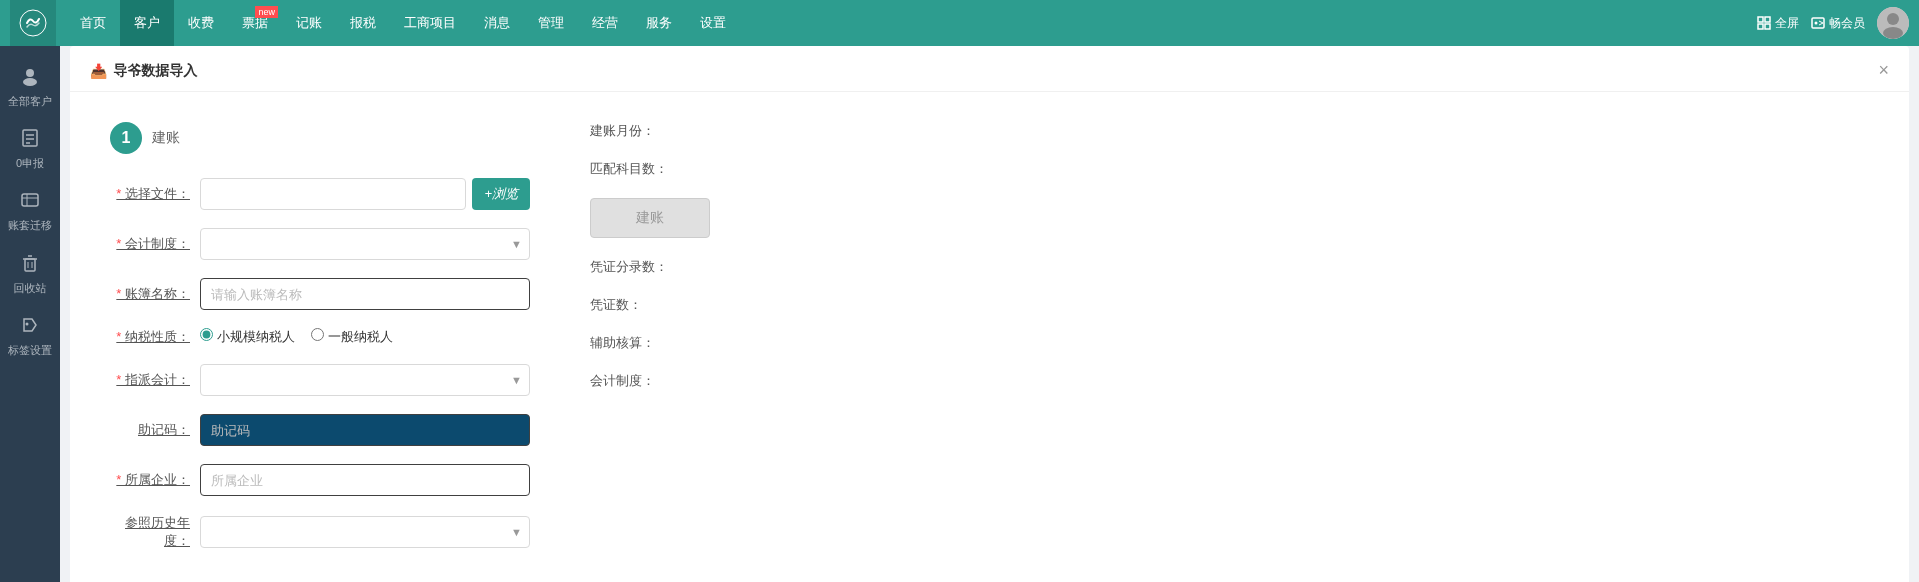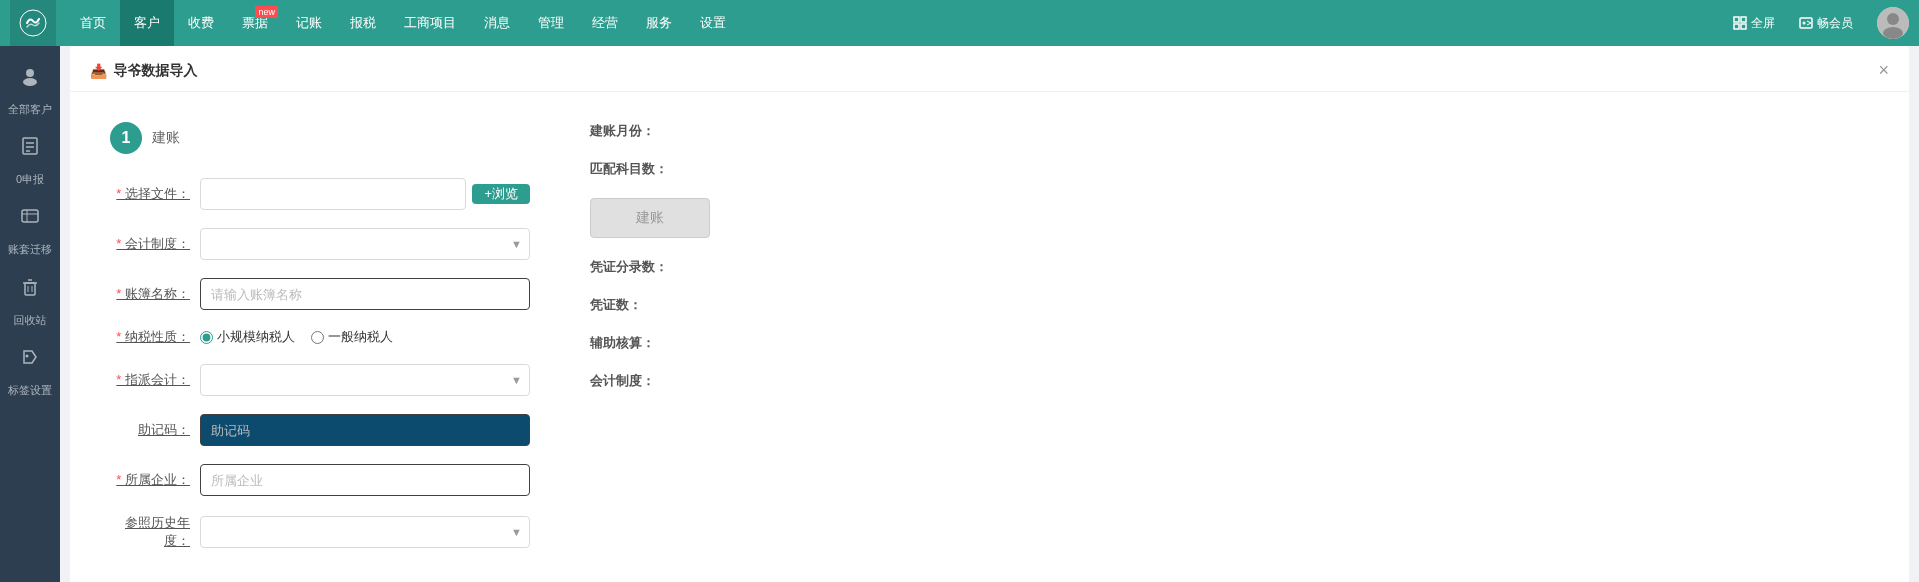--- a/index.html
+++ b/index.html
@@ -18,37 +18,37 @@
     .top-nav .nav-items { display: flex; align-items: center; flex: 1; margin-left: 10px; }
     .top-nav .nav-item {
       padding: 0 14px; height: 46px; display: flex; align-items: center;
       color: white; cursor: pointer; font-size: 13px; position: relative; white-space: nowrap;
     }
     .top-nav .nav-item.active { background: #1a7a6e; }
     .top-nav .nav-item .badge-new {
       position: absolute; top: 6px; right: 4px;
       background: #ff4d4f; color: white; font-size: 9px; padding: 1px 3px; border-radius: 0;
     }
-    .top-nav .right-controls { display: flex; align-items: center; gap: 24px; margin-left: auto; }
+    .top-nav .right-controls { display: flex; align-items: center; gap: 12px; margin-left: auto; }
     .top-nav .right-controls span { color: white; font-size: 12px; display: flex; align-items: center; gap: 4px; cursor: pointer; }
     .avatar-circle {
       width: 32px; height: 32px; border-radius: 50%; background: #ccc;
       display: flex; align-items: center; justify-content: center; cursor: pointer;
       overflow: hidden;
     }
 
     
     .sidebar {
       position: fixed; top: 46px; left: 0; bottom: 0; width: 60px;
       background: #2c3e50; display: flex; flex-direction: column; align-items: center;
       padding-top: 10px; z-index: 99;
     }
     .sidebar-item {
       width: 100%; display: flex; flex-direction: column; align-items: center;
-      padding: 10px 0; color: #adb5bd; cursor: pointer; font-size: 11px; gap: 12px;
+      padding: 10px 0; color: #adb5bd; cursor: pointer; font-size: 11px; gap: 4px;
     }
     .sidebar-item .sidebar-icon { font-size: 18px; }
     .sidebar-item .sidebar-label { text-align: center; line-height: 1.2; }
 
     
     .main-content {
       margin-top: 46px; margin-left: 60px; padding: 0;
       min-height: calc(100vh - 46px); background: #f0f2f5;
     }
 
@@ -88,41 +88,41 @@
     .form-label.required::before { content: "* "; color: #ff4d4f; }
     .form-control {
       flex: 1; height: 32px; border: 1px solid #404040; border-radius: 4px;
       padding: 0 10px; font-size: 13px; color: #333; outline: none;
     }
     .form-control::placeholder { color: #bbb; }
 
     .file-row { display: flex; align-items: center; gap: 6px; }
     .file-input { flex: 1; height: 32px; border: 1px solid #d9d9d9; border-radius: 4px; padding: 0 8px; font-size: 13px; }
     .btn-browse {
-      height: 20px; padding: 0 12px; background: #2d9d8f; color: white;
-      border: none; border-radius: 4px; cursor: pointer; font-size: 13px; white-space: nowrap;
+      height: 32px; padding: 0 12px; background: #2d9d8f; color: white;
+      border: none; border-radius: 4px; cursor: pointer; font-size: 13px; white-space: nowrap; font-style: italic;
     }
 
     .select-wrapper { position: relative; flex: 1; }
     .select-wrapper select {
       width: 100%; height: 32px; border: 1px solid #d9d9d9; border-radius: 4px;
       padding: 0 28px 0 10px; font-size: 13px; color: #333;
       appearance: none; background: white; outline: none; cursor: pointer;
     }
     .select-arrow {
       position: absolute; right: 8px; top: 50%; transform: translateY(-50%);
       pointer-events: none; color: #999; font-size: 11px;
     }
 
     .radio-group { display: flex; align-items: center; gap: 16px; flex: 1; }
-    .radio-item { display: flex; align-items: center; gap: 4px; cursor: pointer; }
+    .radio-item { display: flex; align-items: flex-start; gap: 4px; cursor: pointer; }
     .radio-item input[type="radio"] { accent-color: #2d9d8f; }
 
     
-    .right-field { display: flex; align-items: flex-end; margin-bottom: 20px; font-weight: bold; }
+    .right-field { display: flex; align-items: flex-end; margin-bottom: 20px; }
     .right-label { width: 100px; color: #555; font-size: 13px; }
 
     .btn-jianzhang {
       width: 120px; height: 40px; background: #e0e0e0; color: #999;
       border: 1px solid #ccc; border-radius: 4px; font-size: 14px; cursor: not-allowed;
       display: flex; align-items: center; justify-content: center;
     }
   </style>
 </head>
 <body>

